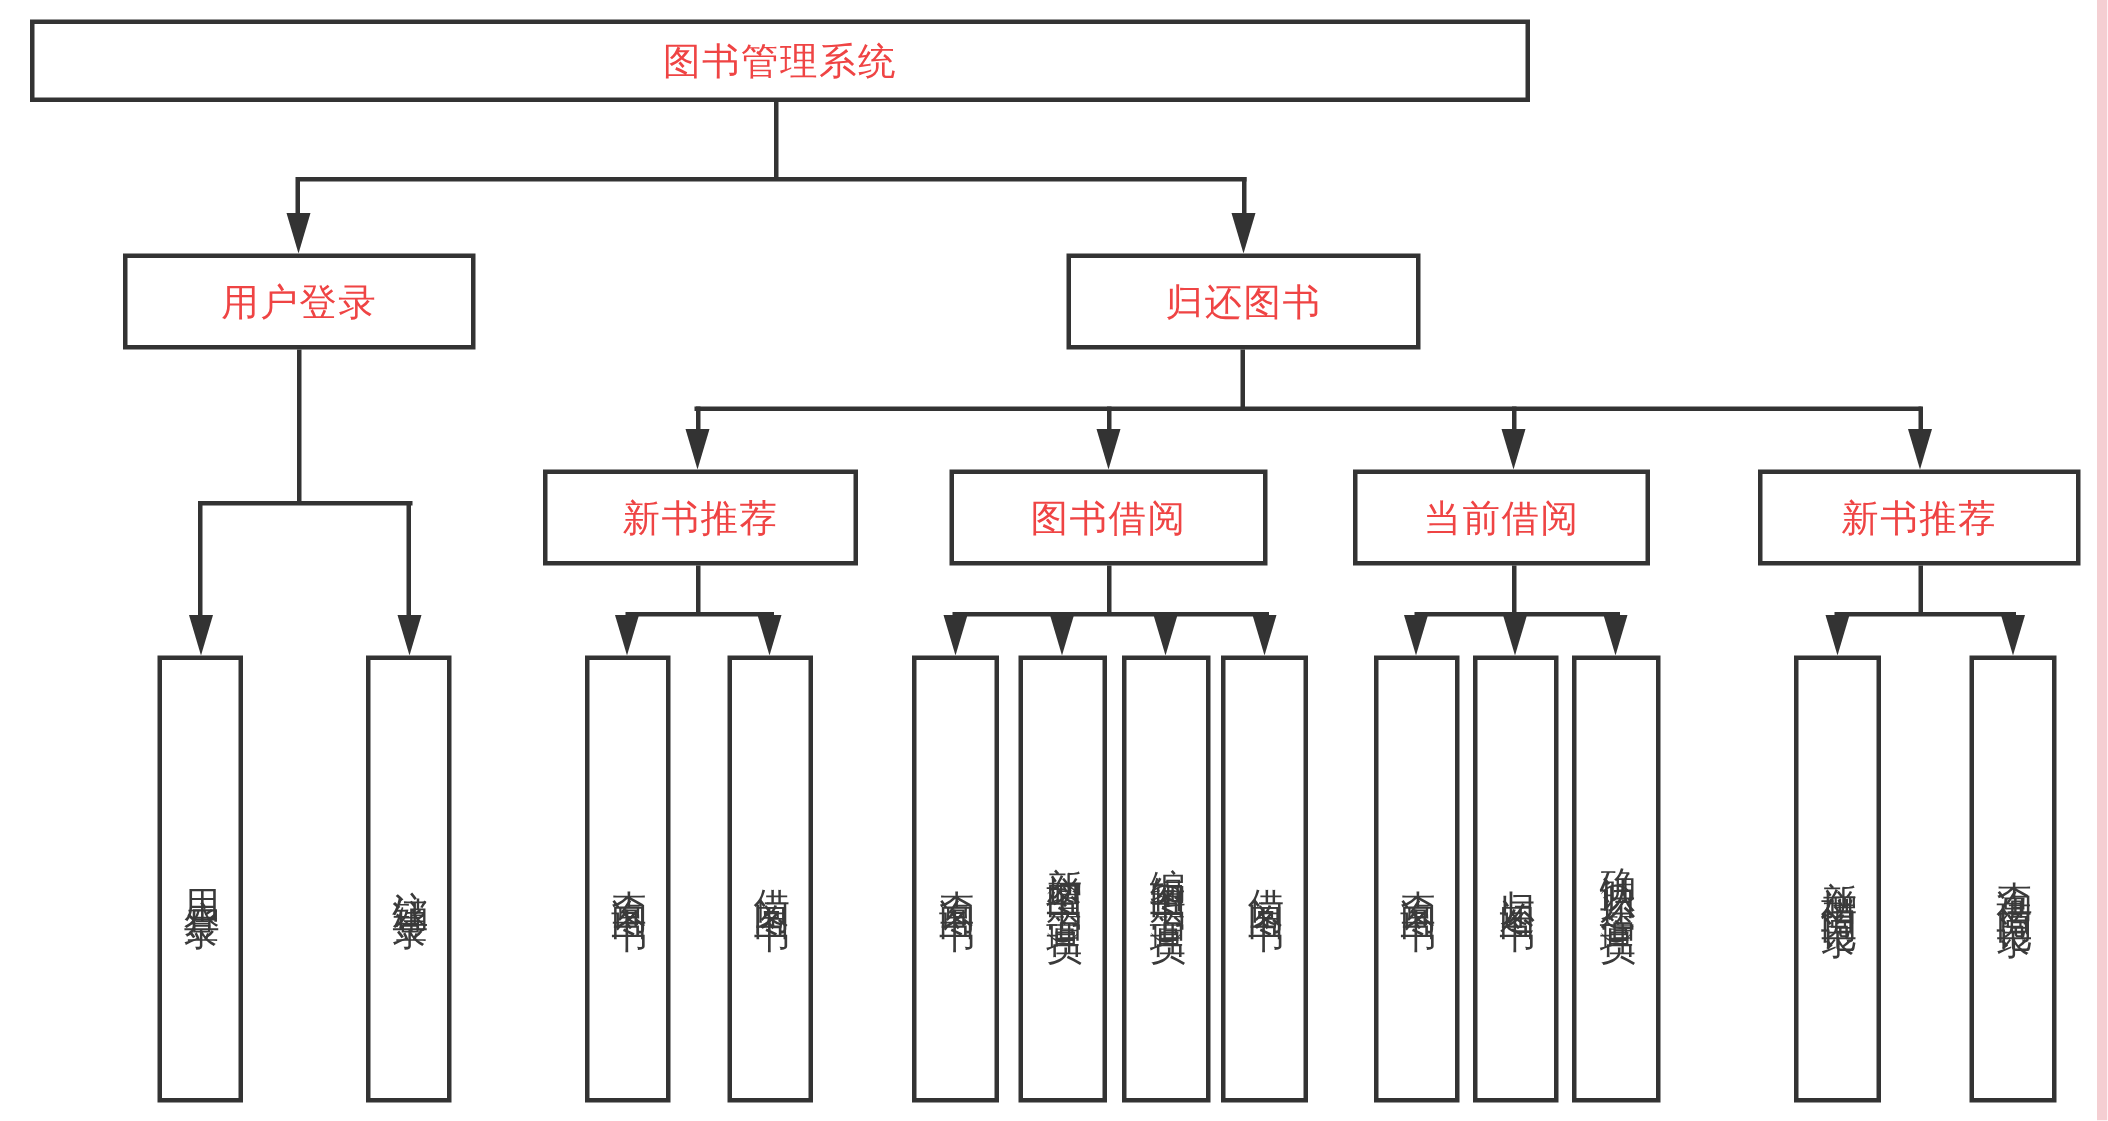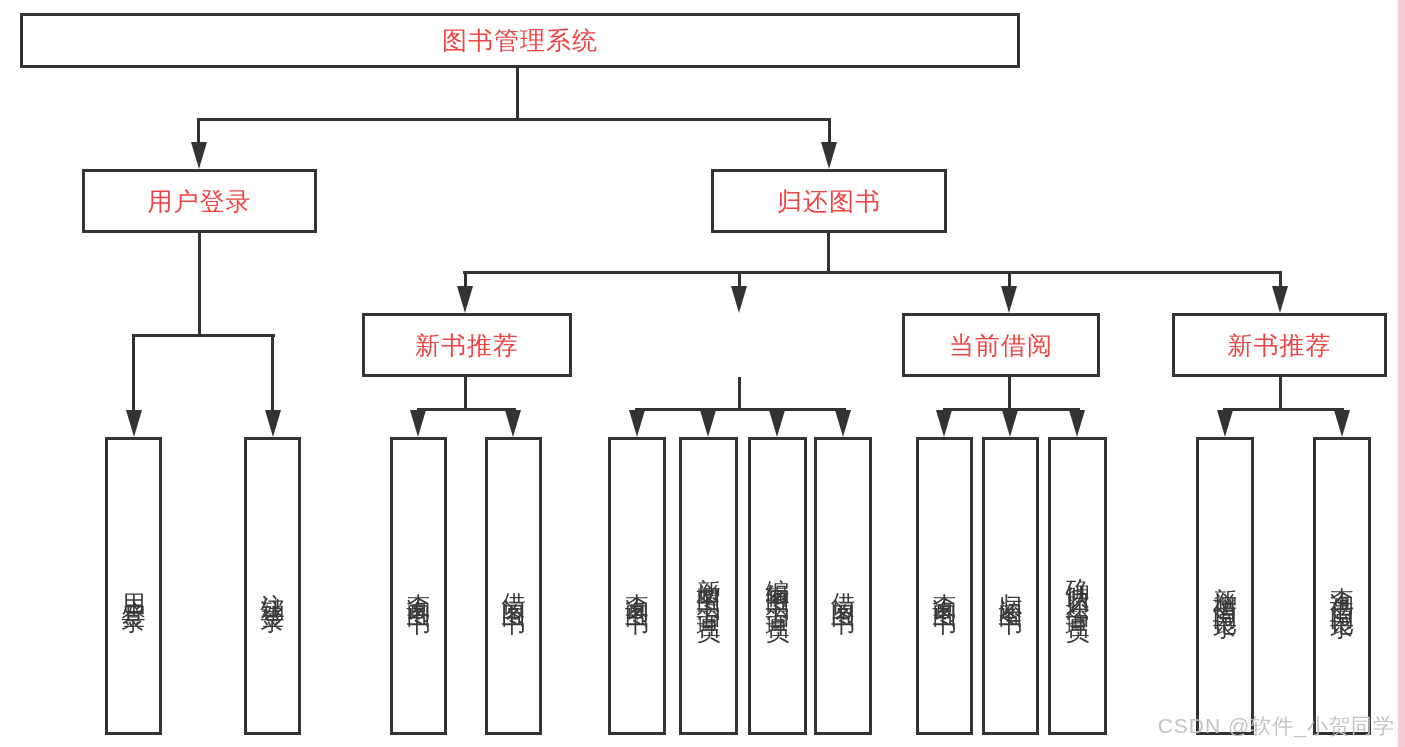--- a/index.html
+++ b/index.html
@@ -74,20 +74,23 @@
   <div class="line" style="left:738px;top:271px;width:3px;height:17px"></div>
   <div class="tri" style="left:731px;top:286px"></div>
   <div class="line" style="left:1008px;top:271px;width:3px;height:17px"></div>
   <div class="tri" style="left:1001px;top:286px"></div>
   <div class="line" style="left:1279px;top:271px;width:3px;height:17px"></div>
   <div class="tri" style="left:1272px;top:286px"></div>
 
   <div class="box hbox" style="left:362px;top:313px;width:210px;height:64px">
     <span>新书推荐</span>
   </div>
+  <div class="box hbox" style="left:633px;top:313px;width:212px;height:64px">
+    <span>图书借阅</span>
+  </div>
   <div class="box hbox" style="left:902px;top:313px;width:198px;height:64px">
     <span>当前借阅</span>
   </div>
   <div class="box hbox" style="left:1172px;top:313px;width:215px;height:64px">
     <span>新书推荐</span>
   </div>
 
   <div class="line" style="left:464px;top:377px;width:3px;height:33px"></div>
   <div class="line" style="left:417px;top:408px;width:99px;height:3px"></div>
   <div class="tri" style="left:410px;top:410px"></div>
@@ -148,16 +151,15 @@
     <span>确认归还（管理员）</span>
   </div>
 
   <div class="box vbox" style="left:1196px;top:437px;width:58px;height:298px">
     <span>新增借阅记录</span>
   </div>
   <div class="box vbox" style="left:1313px;top:437px;width:58px;height:298px">
     <span>查询借阅记录</span>
   </div>
 
-  <div class="watermark">CSDN @软件_小贺同学</div>
   <div class="right-strip"></div>
 
 </div>
 
 </body></html>

